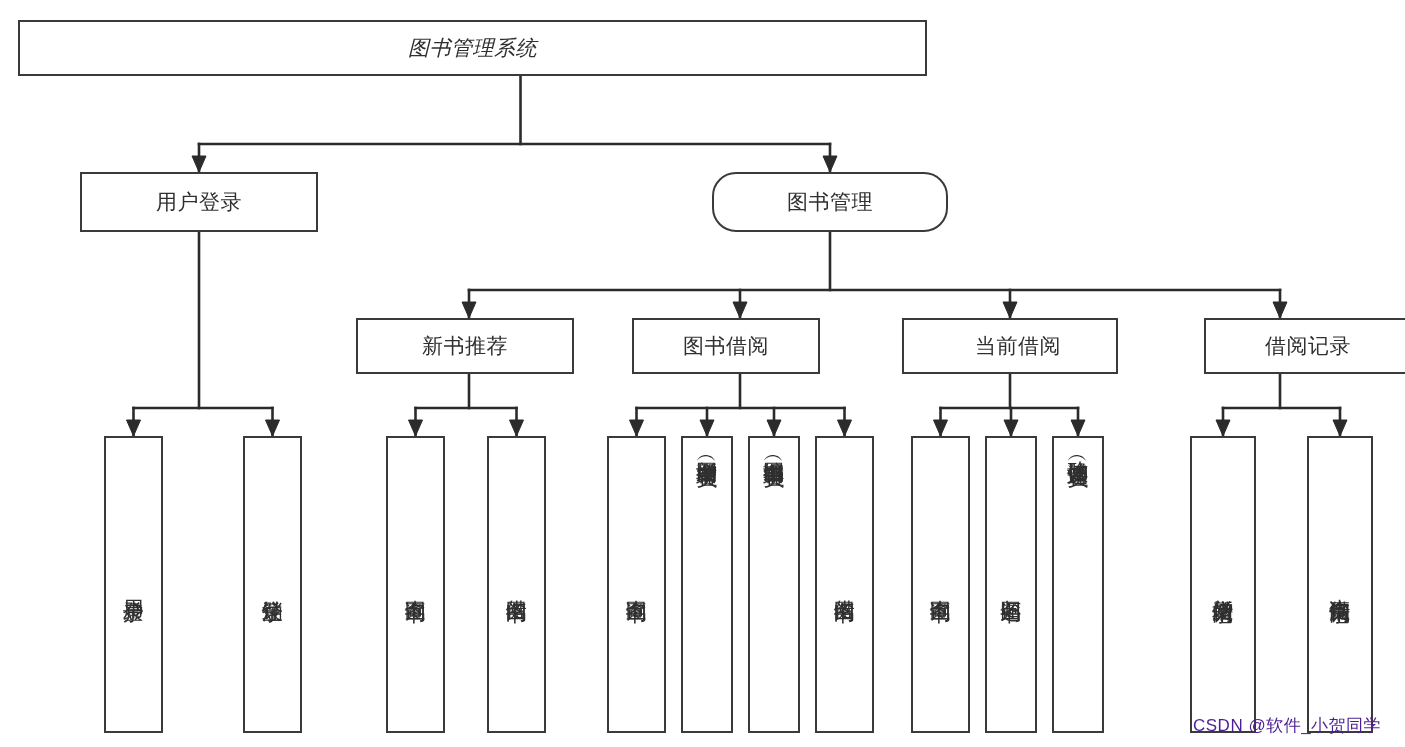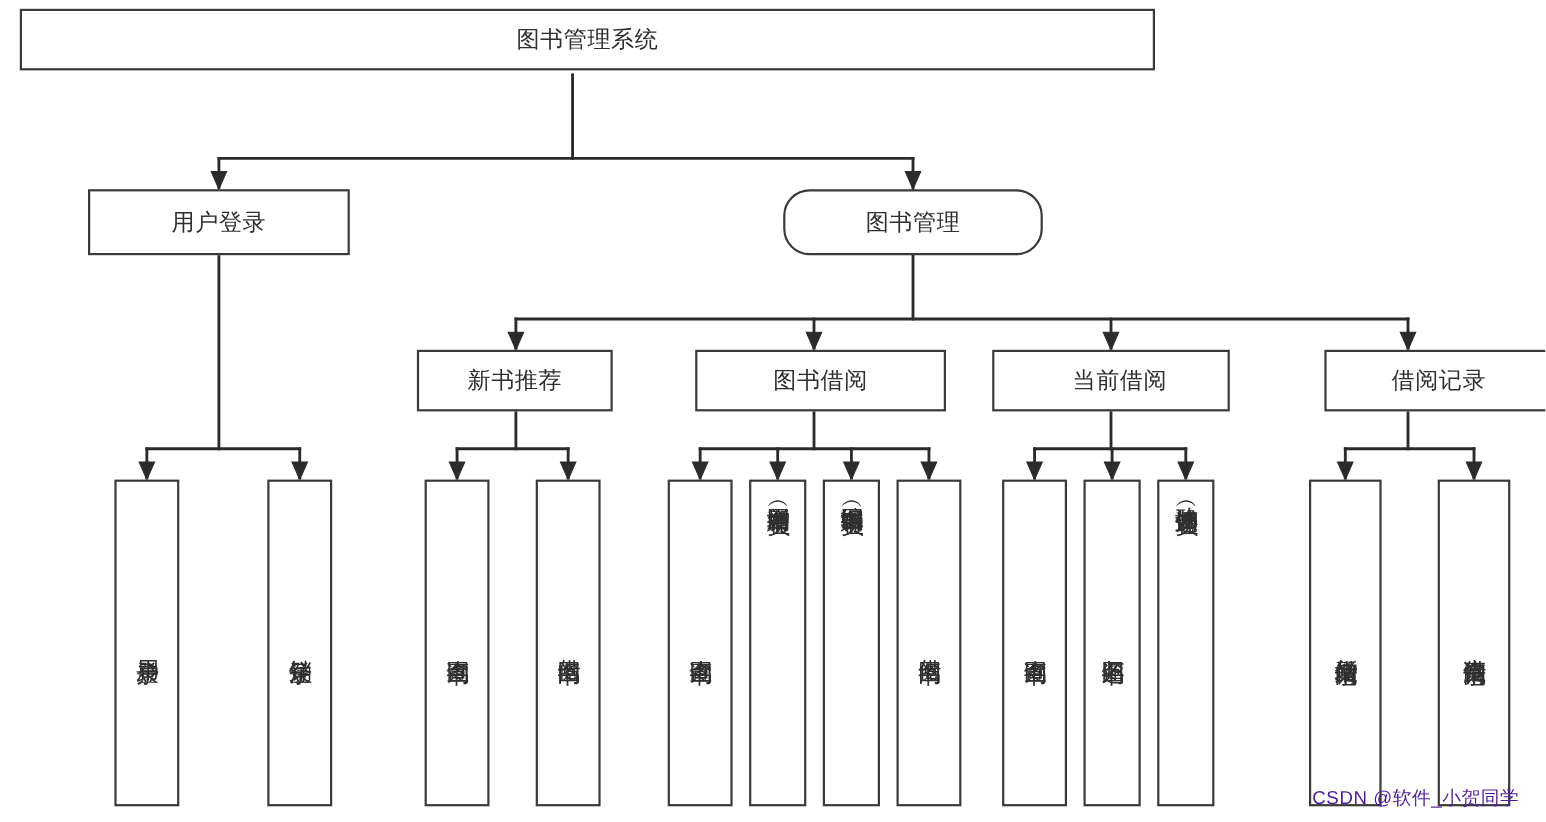--- a/index.html
+++ b/index.html
@@ -116,33 +116,33 @@
       <path d="M1078,408 L1078,435" stroke="#2b2b2b" stroke-width="2.6" fill="none" stroke-linecap="square"></path>
       <path d="M1071,420 L1085,420 L1078,436 Z" fill="#2b2b2b" stroke="#2b2b2b" stroke-width="1"></path>
       <path d="M1280,374 L1280,408" stroke="#2b2b2b" stroke-width="2.6" fill="none" stroke-linecap="square"></path>
       <path d="M1223,408 L1340,408" stroke="#2b2b2b" stroke-width="2.6" fill="none" stroke-linecap="square"></path>
       <path d="M1223,408 L1223,435" stroke="#2b2b2b" stroke-width="2.6" fill="none" stroke-linecap="square"></path>
       <path d="M1216,420 L1230,420 L1223,436 Z" fill="#2b2b2b" stroke="#2b2b2b" stroke-width="1"></path>
       <path d="M1340,408 L1340,435" stroke="#2b2b2b" stroke-width="2.6" fill="none" stroke-linecap="square"></path>
       <path d="M1333,420 L1347,420 L1340,436 Z" fill="#2b2b2b" stroke="#2b2b2b" stroke-width="1"></path>
     </svg>
   <div id="nodes">
-      <div class="node horiz" style="left: 18px; top: 8px; width: 1032px; height: 56px;">
+      <div class="node horiz" style="left: 18px; top: 20px; width: 909px; height: 56px; font-style: italic;">
         <span>图书管理系统</span>
       </div>
       <div class="node horiz" style="left: 80px; top: 172px; width: 238px; height: 60px;">
         <span>用户登录</span>
       </div>
       <div class="node horiz" style="left: 712px; top: 172px; width: 236px; height: 60px; border-radius: 24px;">
         <span>图书管理</span>
       </div>
-      <div class="node horiz" style="left: 379px; top: 318px; width: 178px; height: 56px; font-family: Liberation Serif, serif;">
+      <div class="node horiz" style="left: 356px; top: 318px; width: 218px; height: 56px; font-family: Liberation Serif, serif;">
         <span>新书推荐</span>
       </div>
-      <div class="node horiz" style="left: 632px; top: 318px; width: 228px; height: 56px; justify-content: center;">
+      <div class="node horiz" style="left: 632px; top: 318px; width: 188px; height: 56px; justify-content: center;">
         <span>图书借阅</span>
       </div>
       <div class="node horiz" style="left: 902px; top: 318px; width: 216px; height: 56px; padding-left: 16px;">
         <span>当前借阅</span>
       </div>
       <div class="node horiz" style="left: 1204px; top: 318px; width: 208px; height: 56px;">
         <span>借阅记录</span>
       </div>
       <div class="node vert" style="left: 104px; top: 436px; width: 59px; height: 297px;">
         <span class="vtext">用户登录</span>

